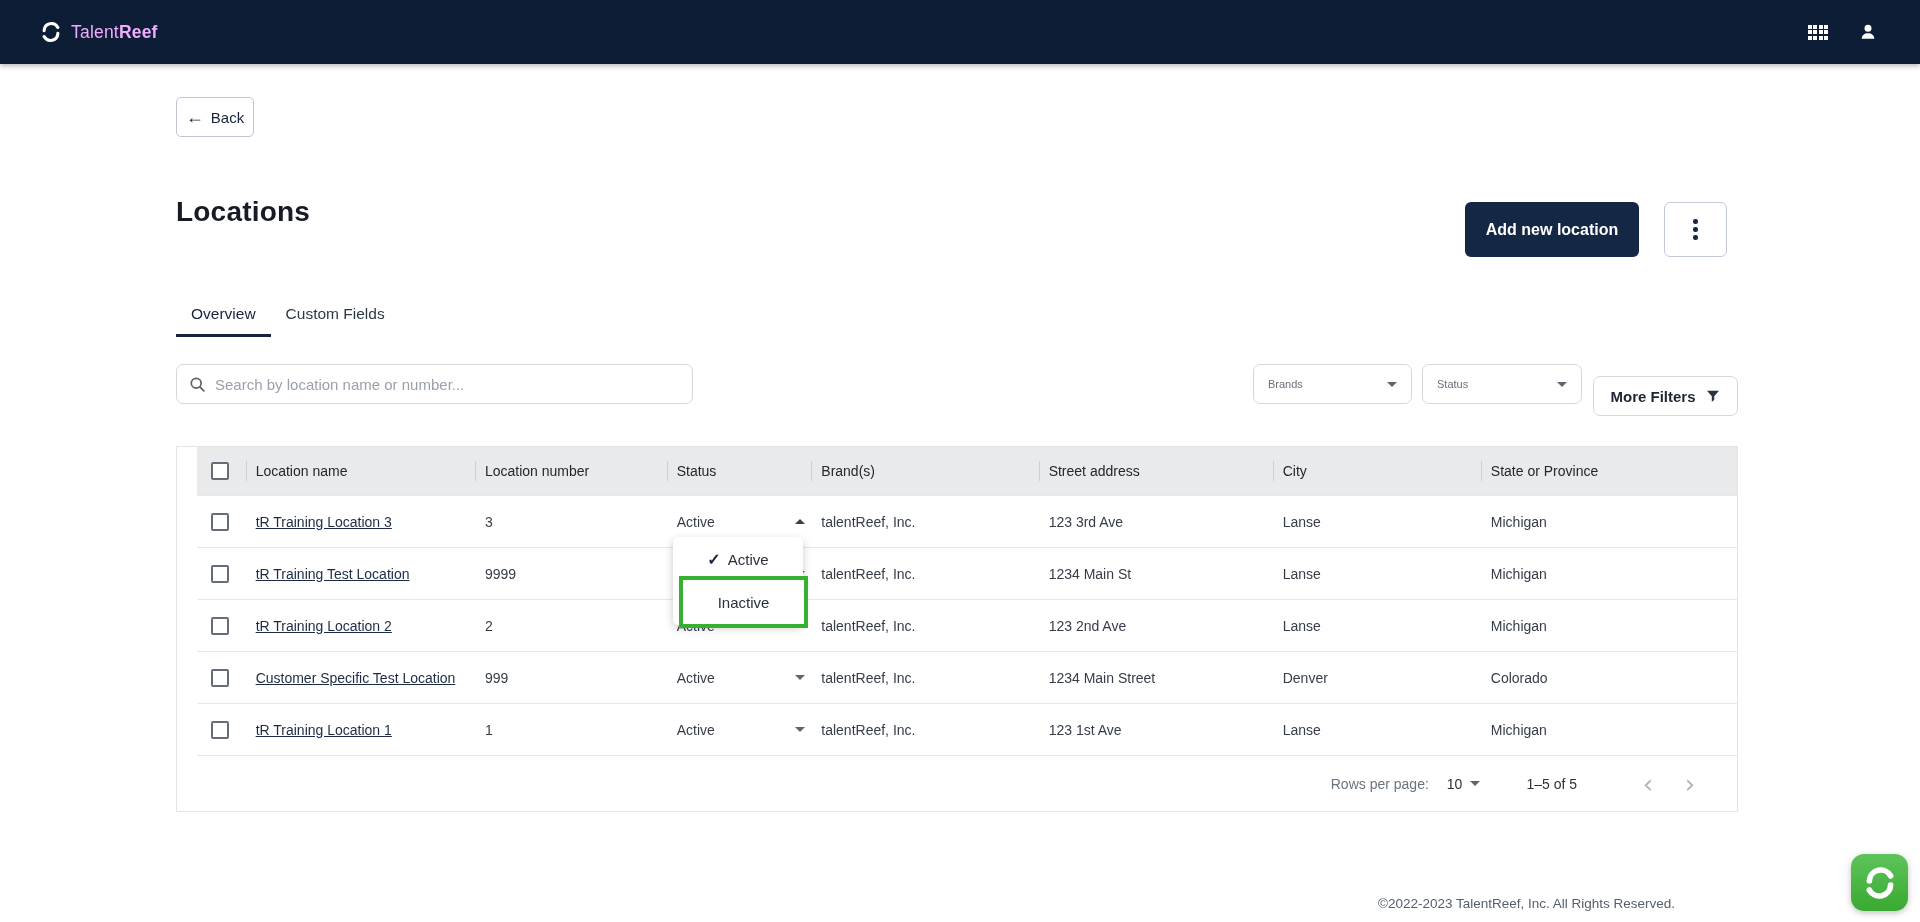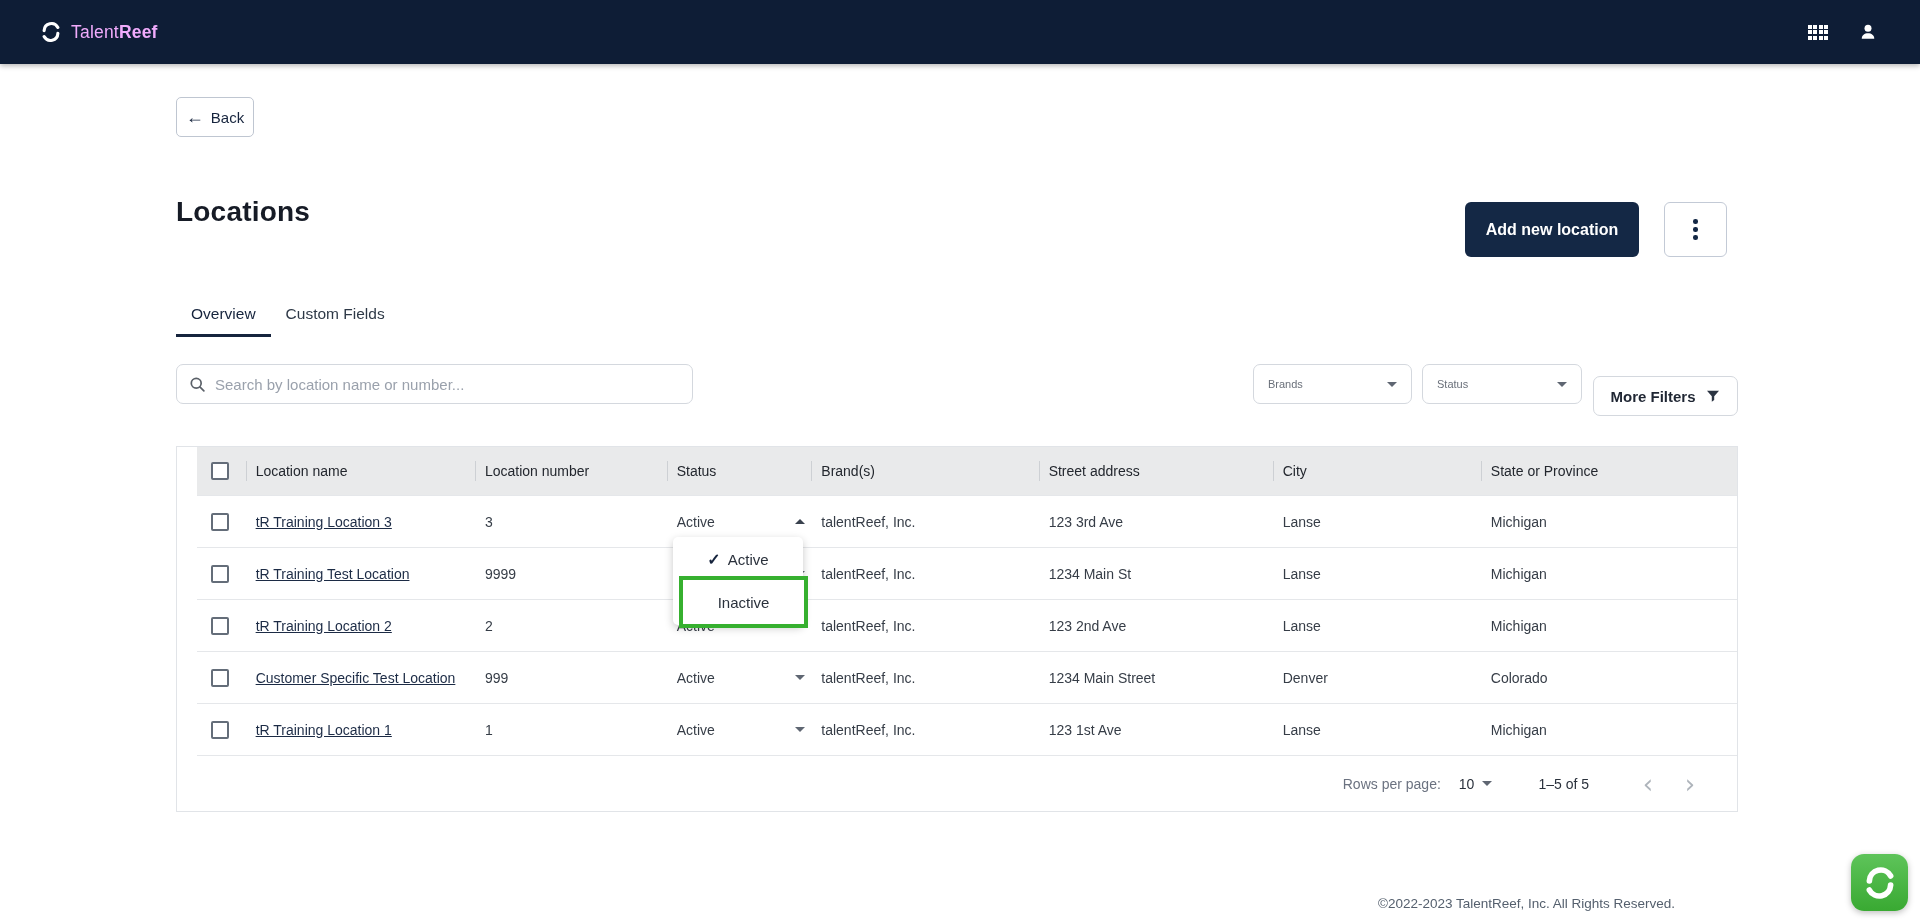--- a/index.html
+++ b/index.html
@@ -76,21 +76,21 @@
   .menu-check { color:#16243d; font-weight:bold; font-size:16px; }
   .green-box { position:absolute; left:679px; top:576px; width:129px; height:52px; background:#fff;
                border:4px solid #36b02f; z-index:21; display:flex; align-items:center; justify-content:center;
                font-size:15px; color:#2a313c; cursor:pointer; }
 
   
   .tfoot { display:flex; align-items:center; justify-content:flex-end; height:56px; border-top:1px solid #e5e7ea;
            padding-right:26px; gap:0; }
   .rpp-label { font-size:14px; color:#6b7280; margin-right:18px; }
   .rpp-select { display:flex; align-items:center; gap:8px; font-size:14px; color:#2a313c; cursor:pointer; margin-right:46px; }
-  .range { font-size:14px; color:#2a313c; margin-right:38px; }
+  .range { font-size:14px; color:#2a313c; margin-right:50px; }
   .pg-chevron { font-size:26px; color:#aeb4bb; width:42px; text-align:center; cursor:pointer; line-height:1; font-family:"DejaVu Sans",sans-serif; }
 
   
   .page-footer-links { position:absolute; top:895px; left:239px; display:flex; gap:34px; }
   .page-footer-links span { font-size:13.5px; color:#6d28d9; cursor:pointer;margin-top:46px; }
   .copyright { position:absolute; top:896px; left:1378px; font-size:13.5px; color:#55606e; }
   .chat-widget { position:absolute; left:1851px; top:854px; width:57px; height:57px; border-radius:13px;
                  background:linear-gradient(180deg,#5ec45a 0%,#39a932 100%); box-shadow:0 2px 6px rgba(0,0,0,.25);
                  display:flex; align-items:center; justify-content:center; cursor:pointer; }
 </style>

